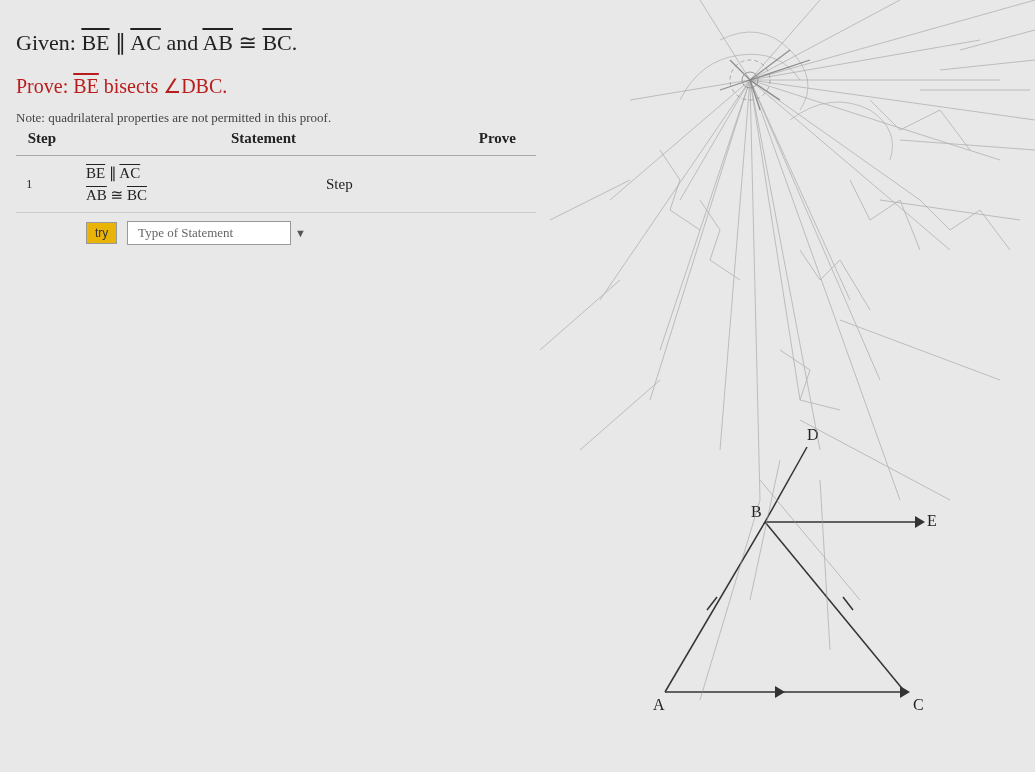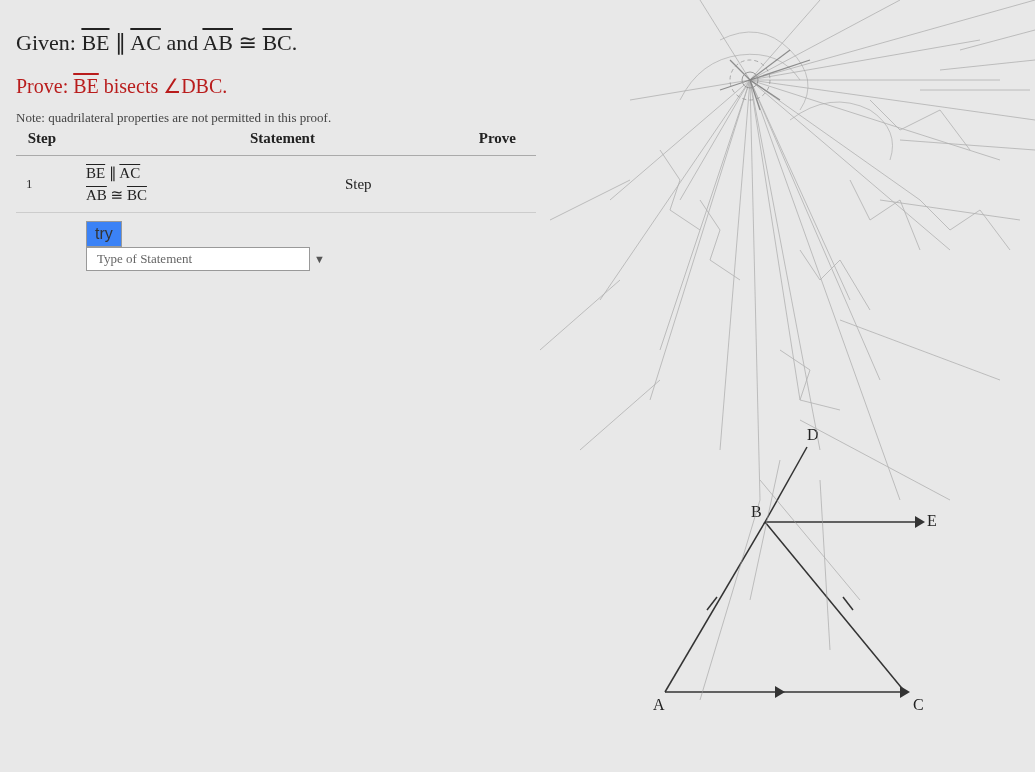--- a/index.html
+++ b/index.html
@@ -95,35 +95,35 @@
     }
 
     .try-row td {
       padding: 10px 10px;
       border-top: 1px solid #ccc;
     }
 
     .try-button {
       display: inline-block;
       border: 1px solid #999;
-      background: #3b82f6;
-      font-size: 16px;
+      background: #eab308;
+      font-size: 12px;
       padding: 3px 8px;
       cursor: pointer;
       margin-right: 6px;
       color: #333;
     }
 
     .statement-dropdown {
       display: inline-block;
       border: 1px solid #999;
       background: #fff;
       font-size: 13px;
       padding: 3px 10px;
-      width: 224px;
+      width: 164px;
       cursor: pointer;
       position: relative;
       color: #666;
     }
 
     .dropdown-wrapper {
       display: inline-flex;
       align-items: center;
     }
 

